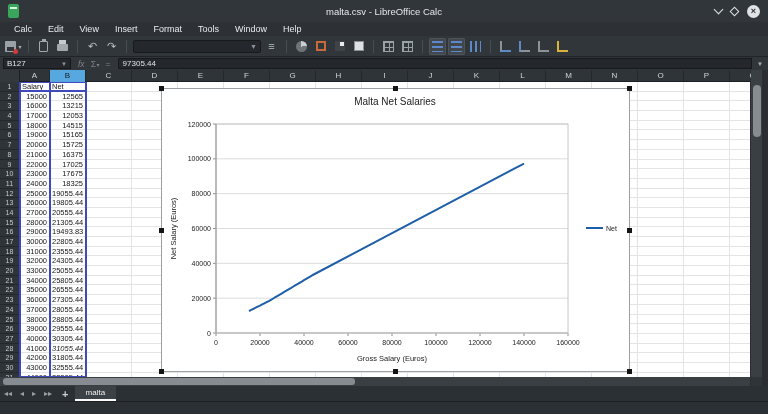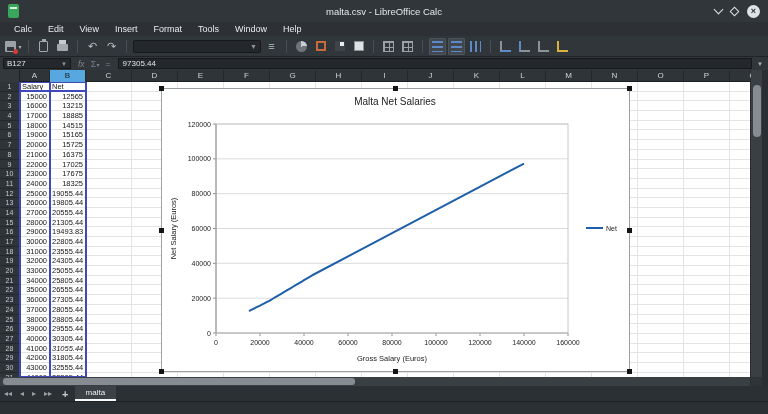--- a/index.html
+++ b/index.html
@@ -281,21 +281,21 @@
         <div class="cell" style="width: 46px;"></div>
         <div class="cell" style="width: 46px;"></div>
         <div class="cell" style="width: 46px;"></div>
         <div class="cell" style="width: 46px;"></div>
         <div class="cell" style="width: 46px;"></div>
         <div class="cell" style="width: 46px;"></div>
       </div>
       <div class="rowline">
         <div class="rowhdr">4</div>
         <div class="cell num" style="width: 30px;">17000</div>
-        <div class="cell num" style="width: 36px;">18885</div>
+        <div class="cell num" style="width: 36px;">12053</div>
         <div class="cell" style="width: 46px;"></div>
         <div class="cell" style="width: 46px;"></div>
         <div class="cell" style="width: 46px;"></div>
         <div class="cell" style="width: 46px;"></div>
         <div class="cell" style="width: 46px;"></div>
         <div class="cell" style="width: 46px;"></div>
         <div class="cell" style="width: 46px;"></div>
         <div class="cell" style="width: 46px;"></div>
         <div class="cell" style="width: 46px;"></div>
         <div class="cell" style="width: 46px;"></div>

